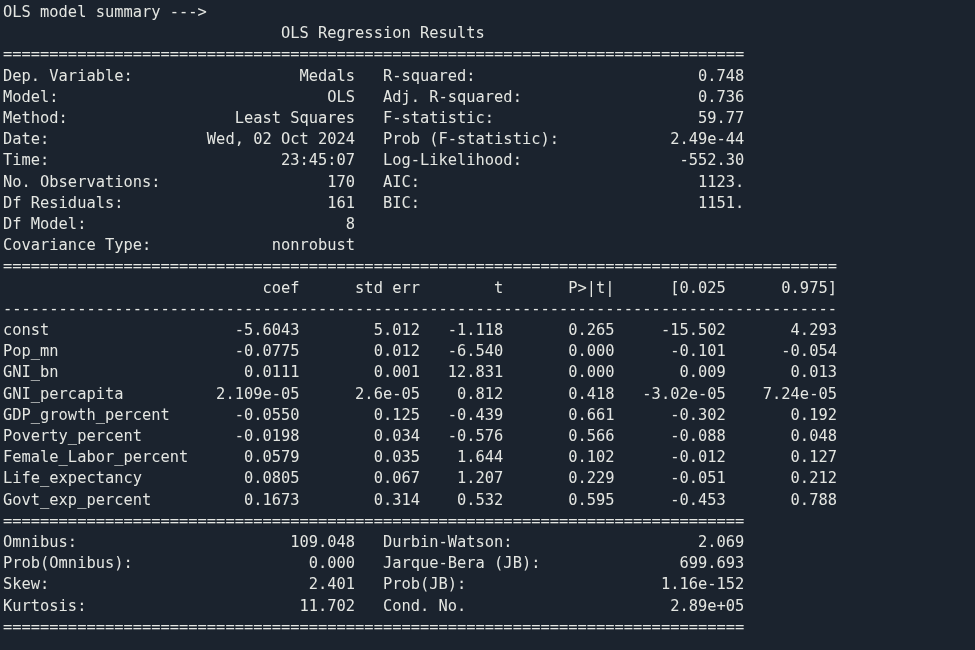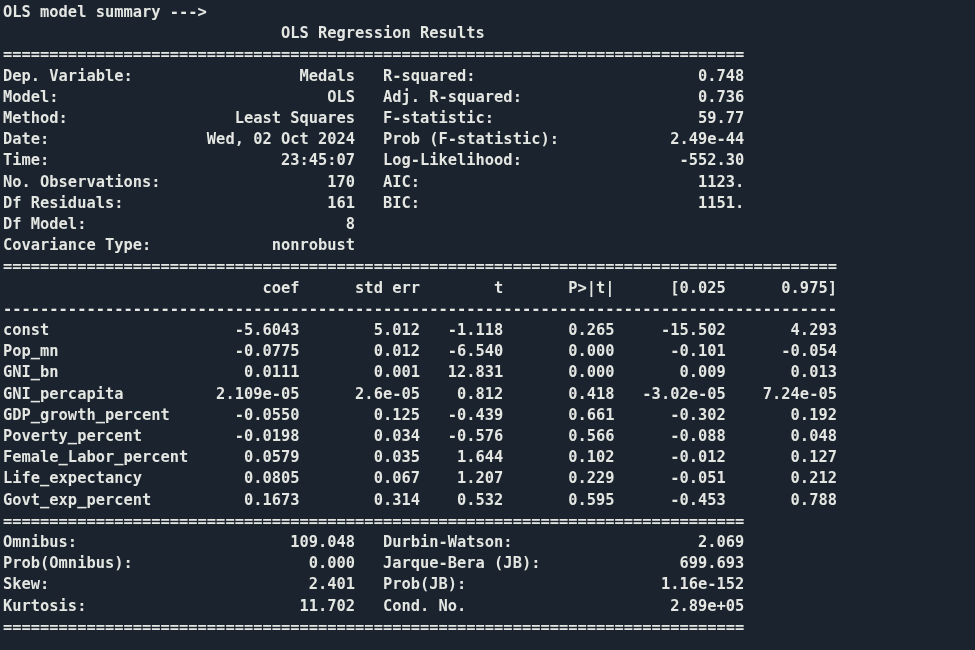--- a/index.html
+++ b/index.html
@@ -7,21 +7,20 @@
     padding: 0;
     width: 975px;
     height: 650px;
     overflow: hidden;
     background: #1b232e;
   }
   .terminal {
     width: 975px;
     height: 650px;
     box-sizing: border-box;
-    font-weight: bold;
   }
   .screen {
     margin: 0;
     padding: 2px 0 0 3px;
     font-family: "DejaVu Sans Mono", "Liberation Mono", monospace;
     font-size: 15.4px;
     line-height: 21.2px;
     color: #e4e6e2;
     white-space: pre;
   }

